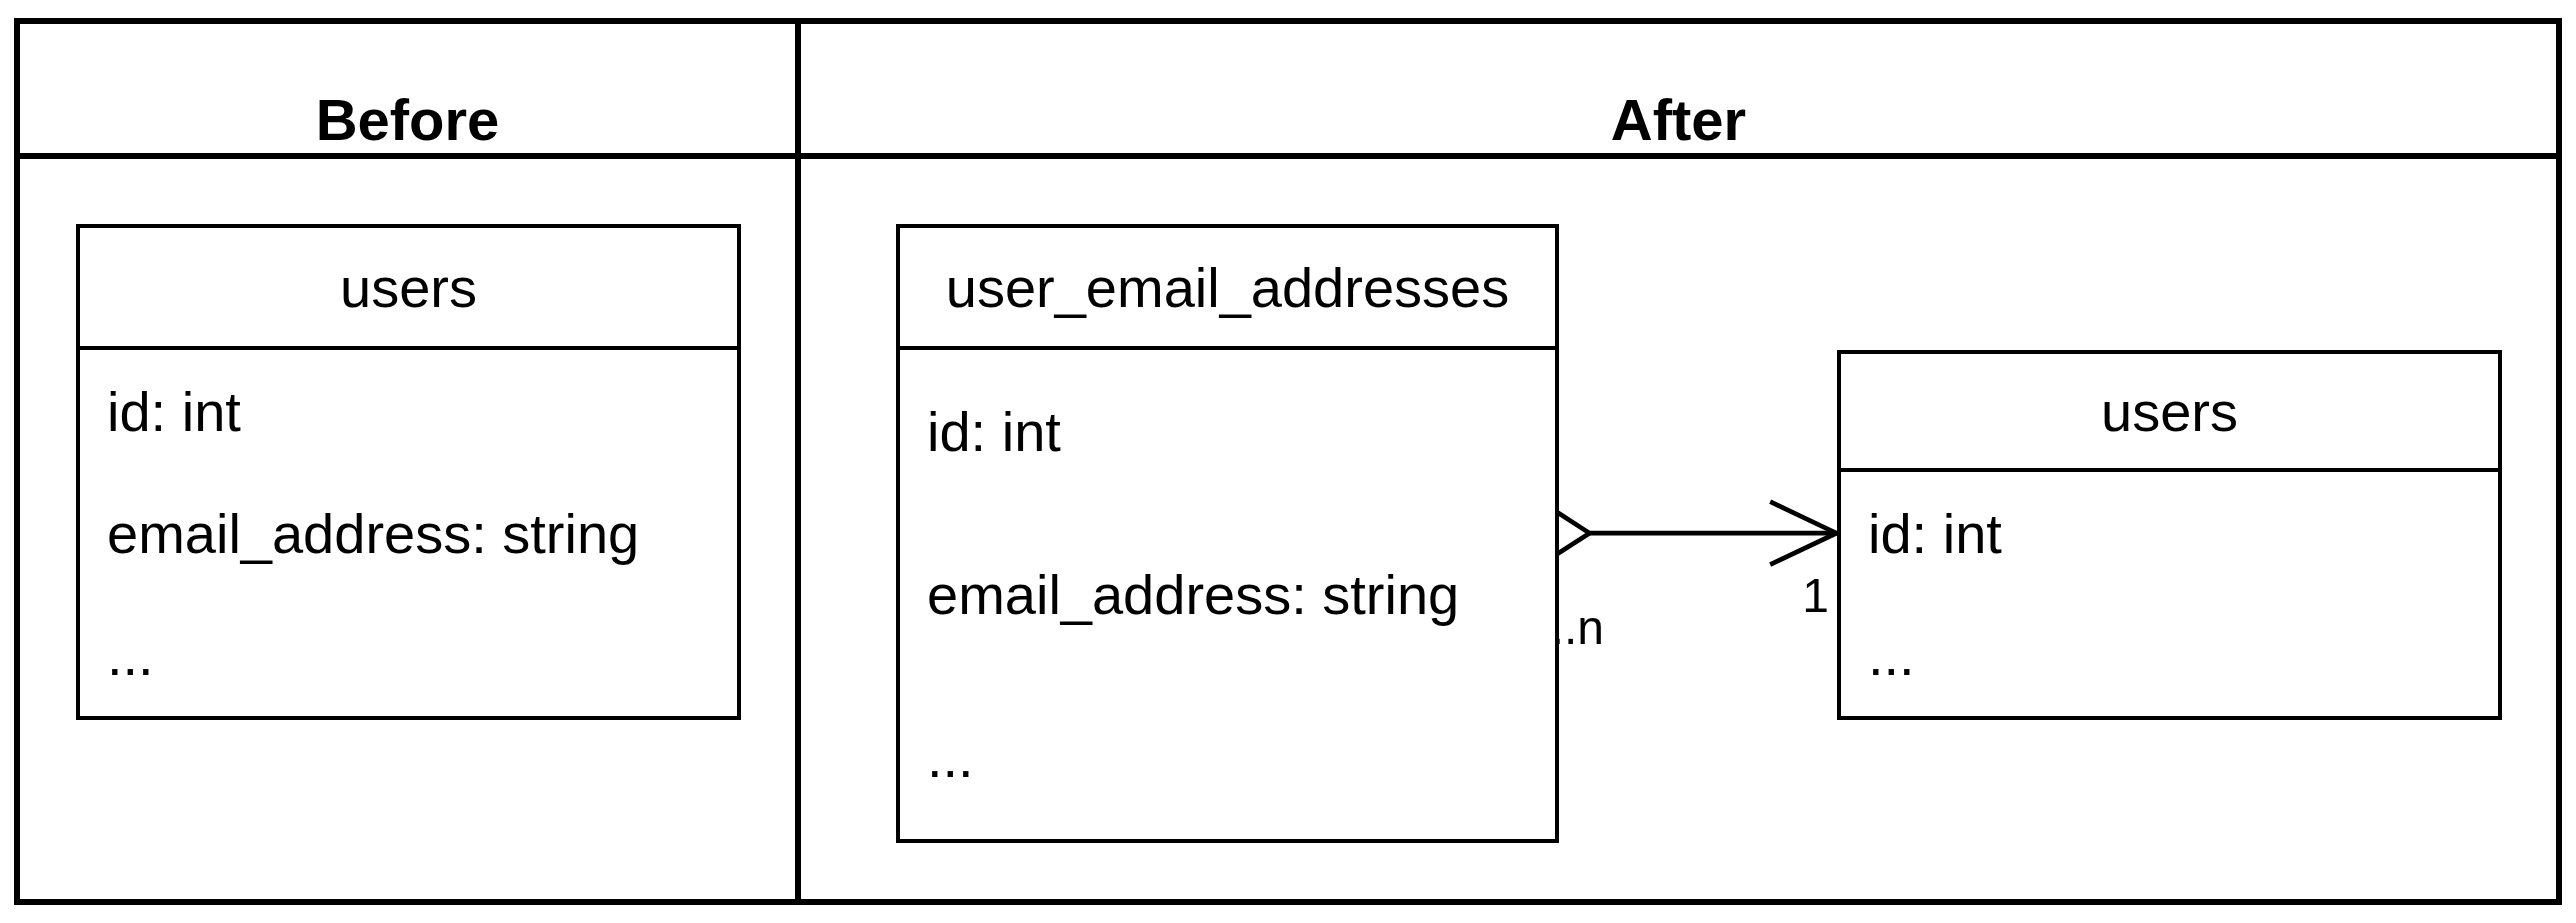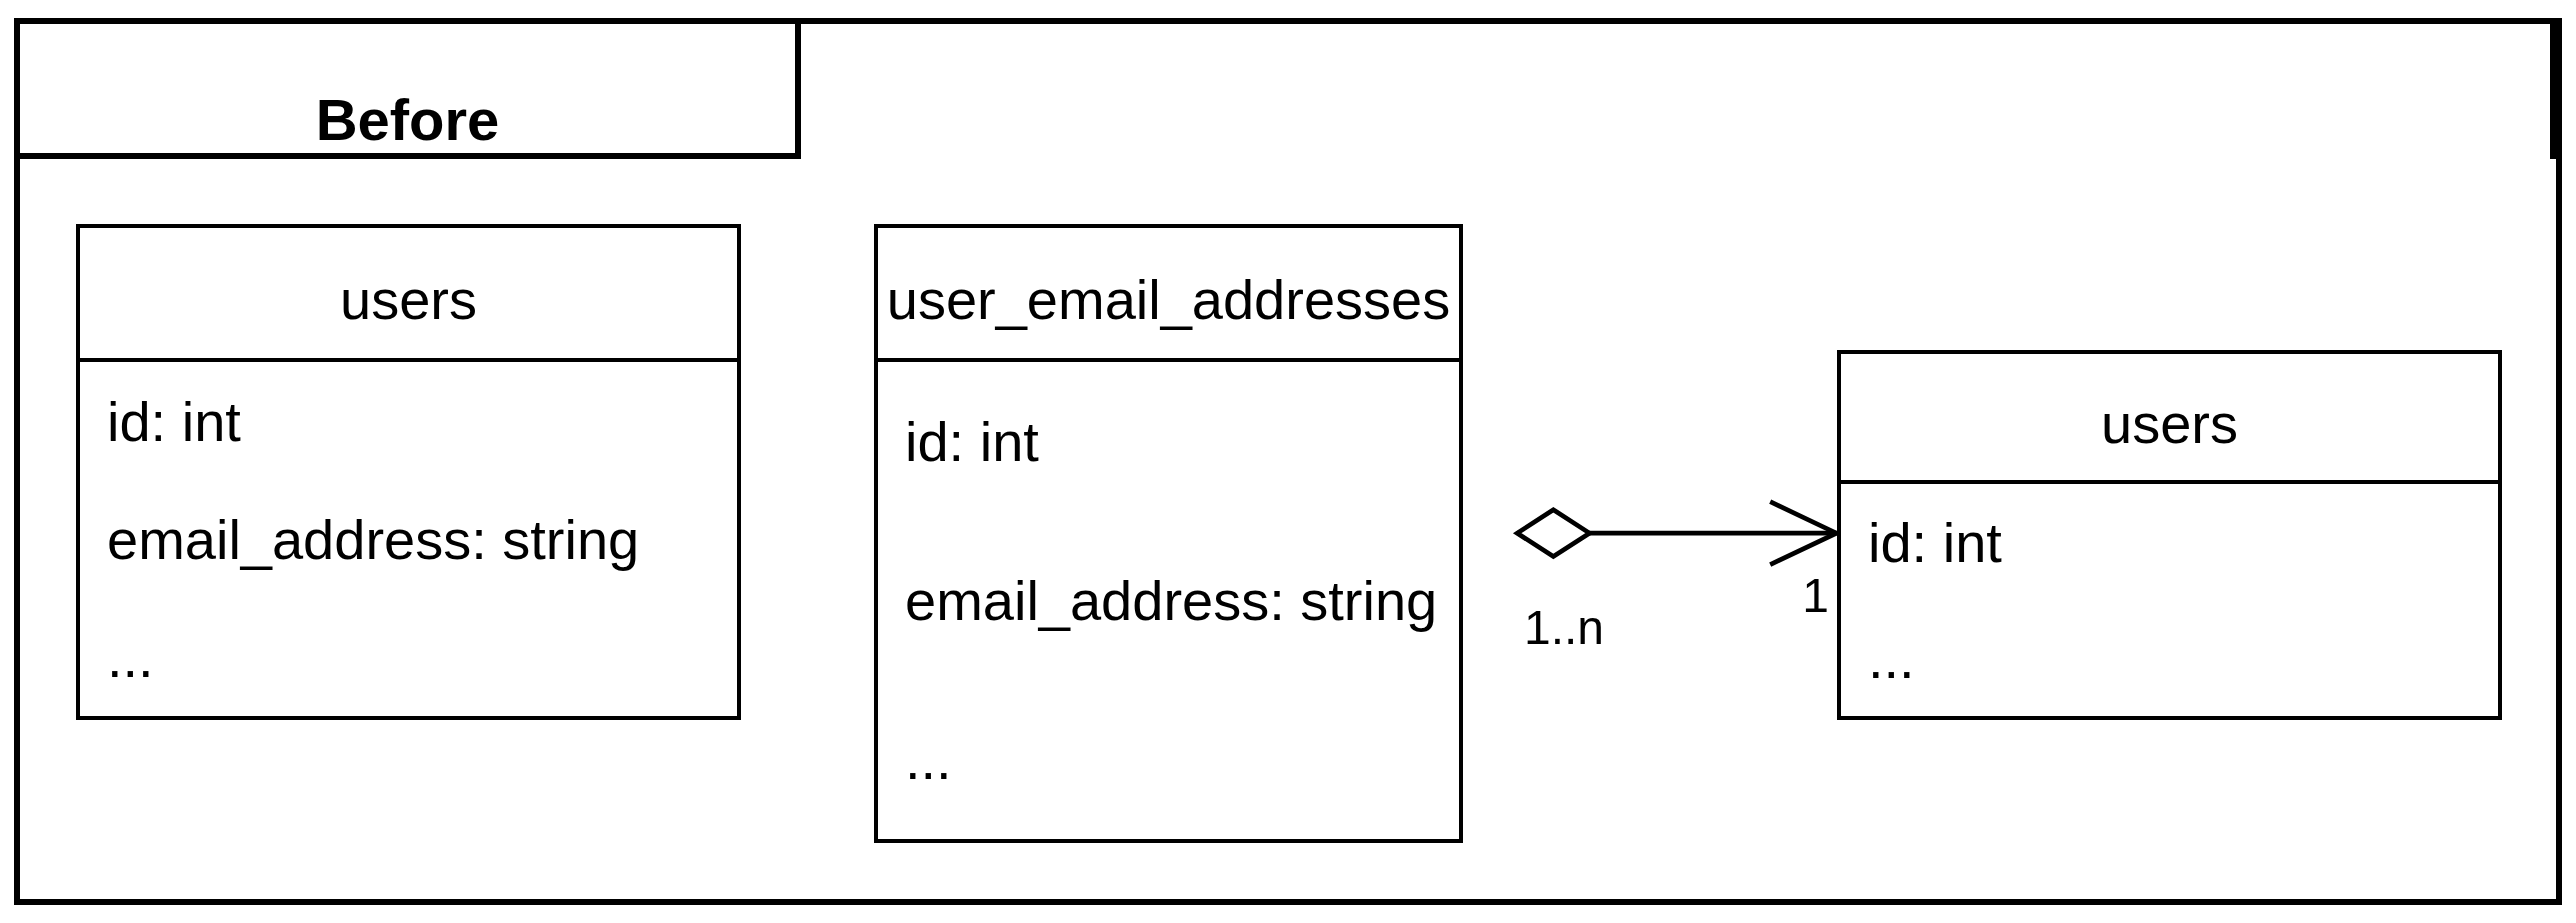--- a/index.html
+++ b/index.html
@@ -51,21 +51,20 @@
     display: flex;
     flex-direction: column;
   }
   .etitle {
     flex: 0 0 118px;
     border-bottom: 4.7px solid #000000;
     display: flex;
     align-items: center;
     justify-content: center;
     font-size: 56px;
-    margin-top: 12px;
   }
   .etitle.short { flex-basis: 114px; }
   .erows { flex: 1; display: flex; flex-direction: column; }
   .erow {
     flex: 1;
     display: flex;
     align-items: center;
     padding-left: 27px;
     font-size: 56px;
     white-space: pre;
@@ -99,20 +98,23 @@
 </style>
 </head>
 <body>
 
 <div class="canvas">
 
   <div class="frame">
     <div class="cell head colL">
       <span>Before</span>
     </div>
+    <div class="cell head">
+      <span>After</span>
+    </div>
     <div class="cell colL"></div>
     <div class="cell"></div>
   </div>
 
   <svg class="connector" viewBox="0 0 500 130">
     <line x1="12" y1="60" x2="489" y2="60"></line>
     <polyline points="390,13 489,60 390,107"></polyline>
     <polygon points="12,60 66,25 120,60 66,95"></polygon>
   </svg>
   <div class="mult src">1..n</div>
@@ -120,21 +122,21 @@
 
   <div class="entity" style="left:76px; top:224px; width:665px; height:496px;">
     <div class="etitle">users</div>
     <div class="erows">
       <div class="erow">id: int</div>
       <div class="erow">email_address: string</div>
       <div class="erow">...</div>
     </div>
   </div>
 
-  <div class="entity" style="left:874px; top:224px; width:589px; height:619px;">
+  <div class="entity" style="left:896px; top:224px; width:663px; height:619px;">
     <div class="etitle">user_email_addresses</div>
     <div class="erows">
       <div class="erow">id: int</div>
       <div class="erow">email_address: string</div>
       <div class="erow">...</div>
     </div>
   </div>
 
   <div class="entity" style="left:1837px; top:350px; width:665px; height:370px;">
     <div class="etitle short">users</div>

